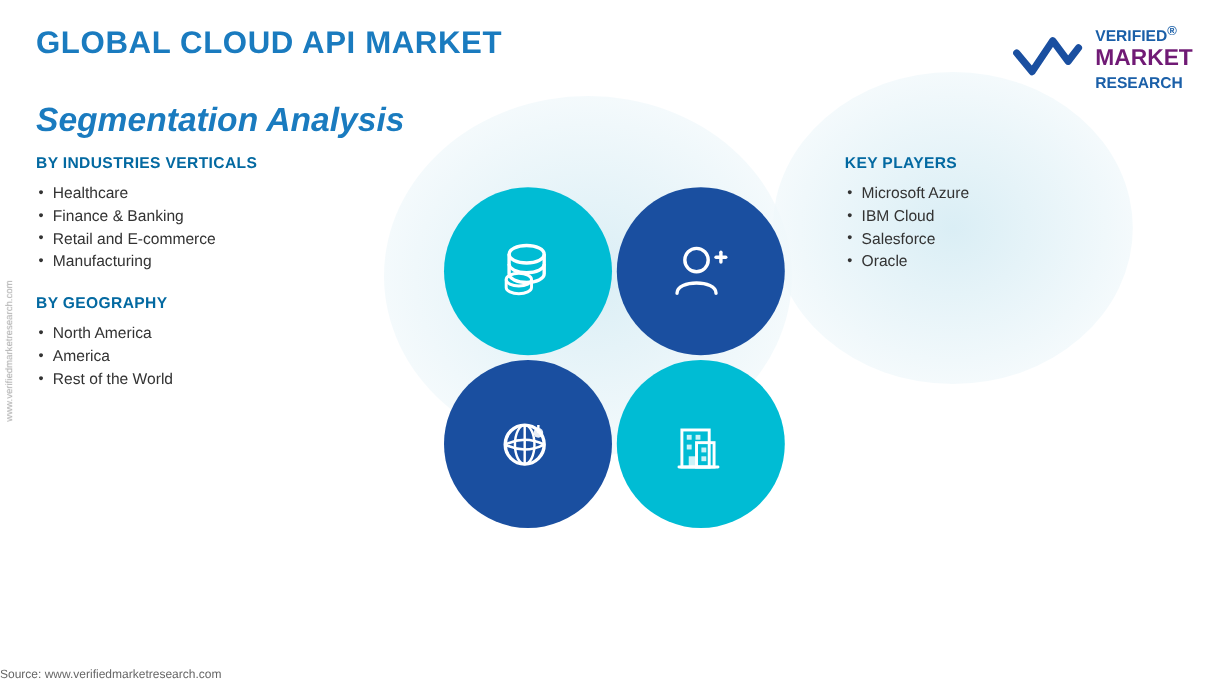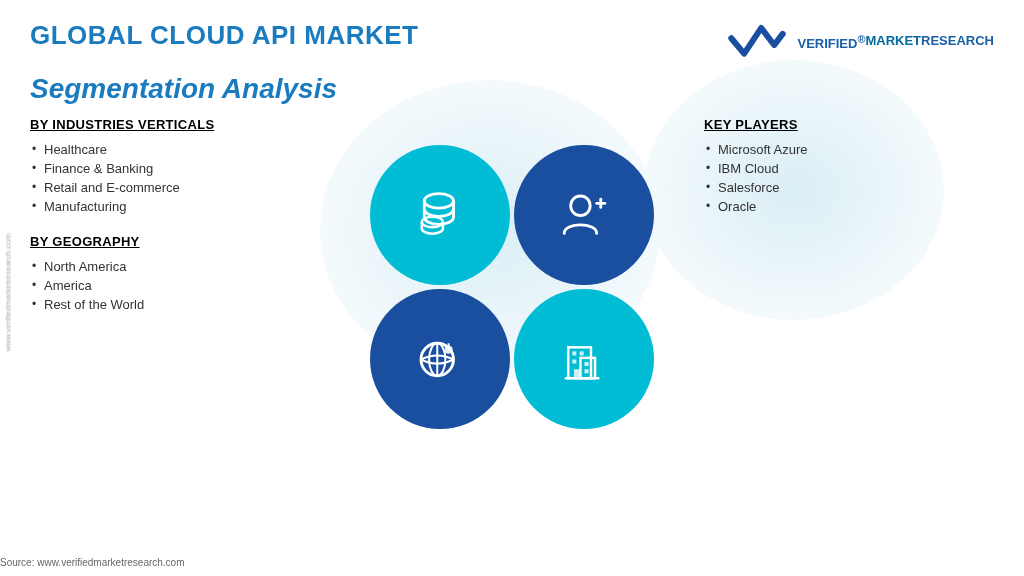--- a/index.html
+++ b/index.html
@@ -62,32 +62,32 @@
       display: flex;
       align-items: center;
       gap: 10px;
     }
     .vmr-icon {
       width: 60px;
       height: 45px;
     }
     .vmr-text {
       display: flex;
-      flex-direction: row;
+      flex-direction: column;
       line-height: 1.2;
     }
     .vmr-verified {
       font-size: 13px;
       font-weight: 700;
       color: #1a5fa8;
     }
     .vmr-market {
-      font-size: 13px;
+      font-size: 19px;
       font-weight: 700;
-      color: #0369a1;
+      color: #701a75;
     }
     .vmr-research {
       font-size: 13px;
       font-weight: 700;
       color: #1a5fa8;
     }
 
     .sub-title {
       font-size: 28px;
       font-weight: 700;
@@ -153,25 +153,24 @@
       background: #1a4fa0;
     }
     .circle-br {
       background: #00bcd4;
     }
 
     
     .section-header {
       font-size: 13px;
       font-weight: 900;
-      color: #000000;
+      color: #0369a1;
       margin-bottom: 8px;
       text-transform: uppercase;
       letter-spacing: 0.3px;
-      text-decoration: underline;
     }
 
     .section-items {
       list-style: none;
       margin-bottom: 18px;
     }
 
     .section-items li {
       font-size: 13px;
       color: #333;

